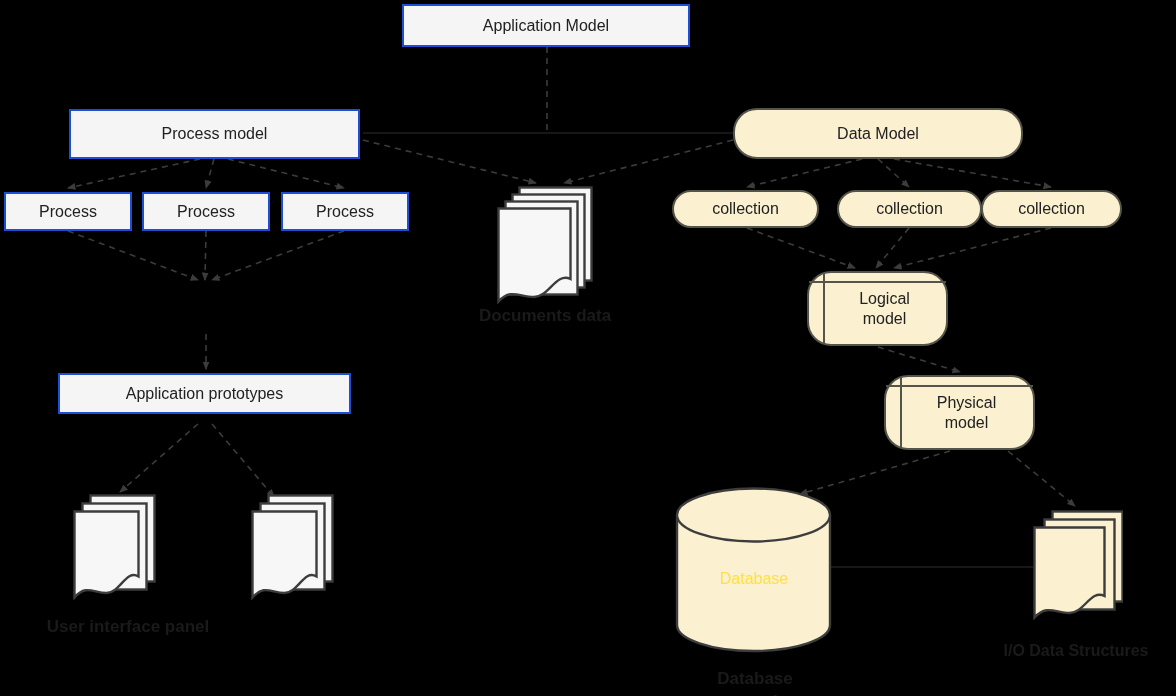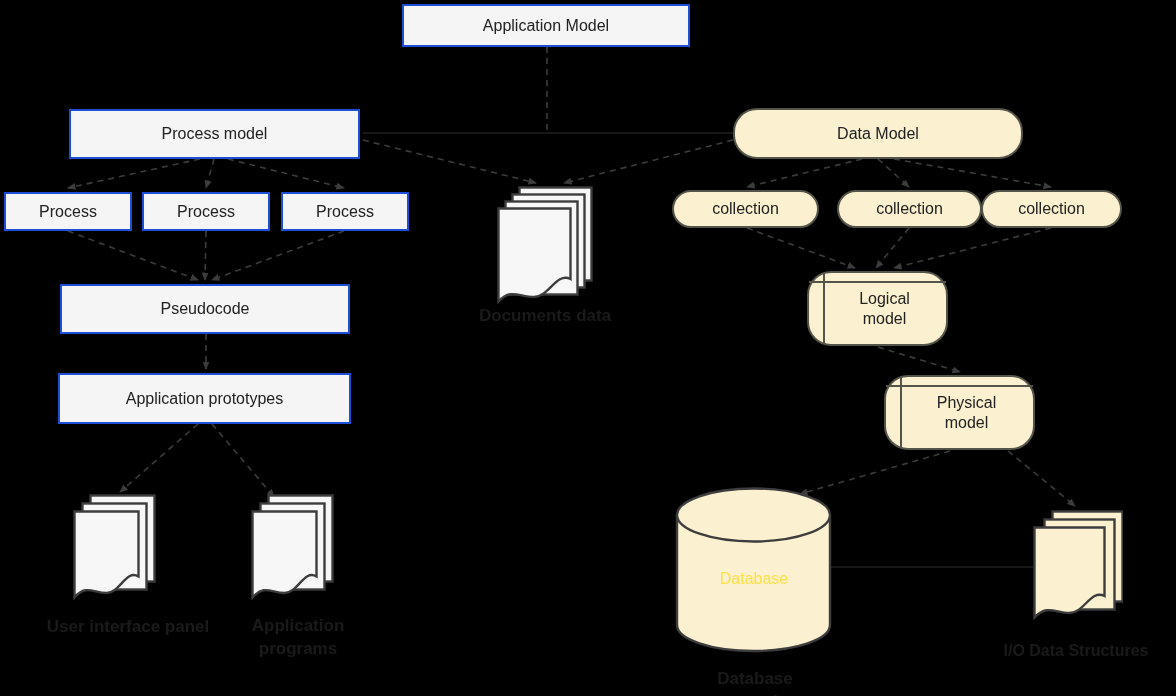--- a/index.html
+++ b/index.html
@@ -85,25 +85,22 @@
   <div class="node" style="left:4px;top:192px;width:128px;height:39px;">
     <span>Process</span>
   </div>
   <div class="node" style="left:142px;top:192px;width:128px;height:39px;">
     <span>Process</span>
   </div>
   <div class="node" style="left:281px;top:192px;width:128px;height:39px;">
     <span>Process</span>
   </div>
 
-  <div class="node" style="left:60px;top:284px;width:290px;height:50px;">
-    <span>Pseudocode</span>
-  </div>
 
-  <div class="node" style="left:58px;top:373px;width:293px;height:51px;">
+  <div class="node" style="left:58px;top:373px;width:293px;height:41px;">
     <span>Application prototypes</span>
   </div>
 
   <div class="node cream" style="left:733px;top:108px;width:290px;height:51px;">
     <span>Data Model</span>
   </div>
 
   <div class="node cream" style="left:672px;top:190px;width:147px;height:38px;">
     <span>collection</span>
   </div>
@@ -162,19 +159,18 @@
       <rect x="19.5" y="1.5" width="70" height="90"></rect>
       <rect x="11.5" y="9.5" width="70" height="90"></rect>
       <path d="M1.5,17.5 L71.5,17.5 L71.5,86 C58,79 51,103 36.5,103 C22.5,103 14,94 1.5,107.5 Z"></path>
     </g>
   </svg>
 
   <div class="ext-label" style="left:455px;top:285px;width:180px;">Documents data</div>
 
   <div class="ext-label" style="left:16px;top:596px;width:224px;">User interface panel</div>
 
-  <div class="ext-label" style="left:236px;top:595px;width:124px;">Application programs</div>
 
   <div class="ext-label" style="left:984px;top:620px;width:184px;font-size:16px;">I/O Data Structures</div>
 
   <div class="ext-label" style="left:673px;top:648px;width:164px;">Database generation</div>
 
 </div>
 
 </body></html>

